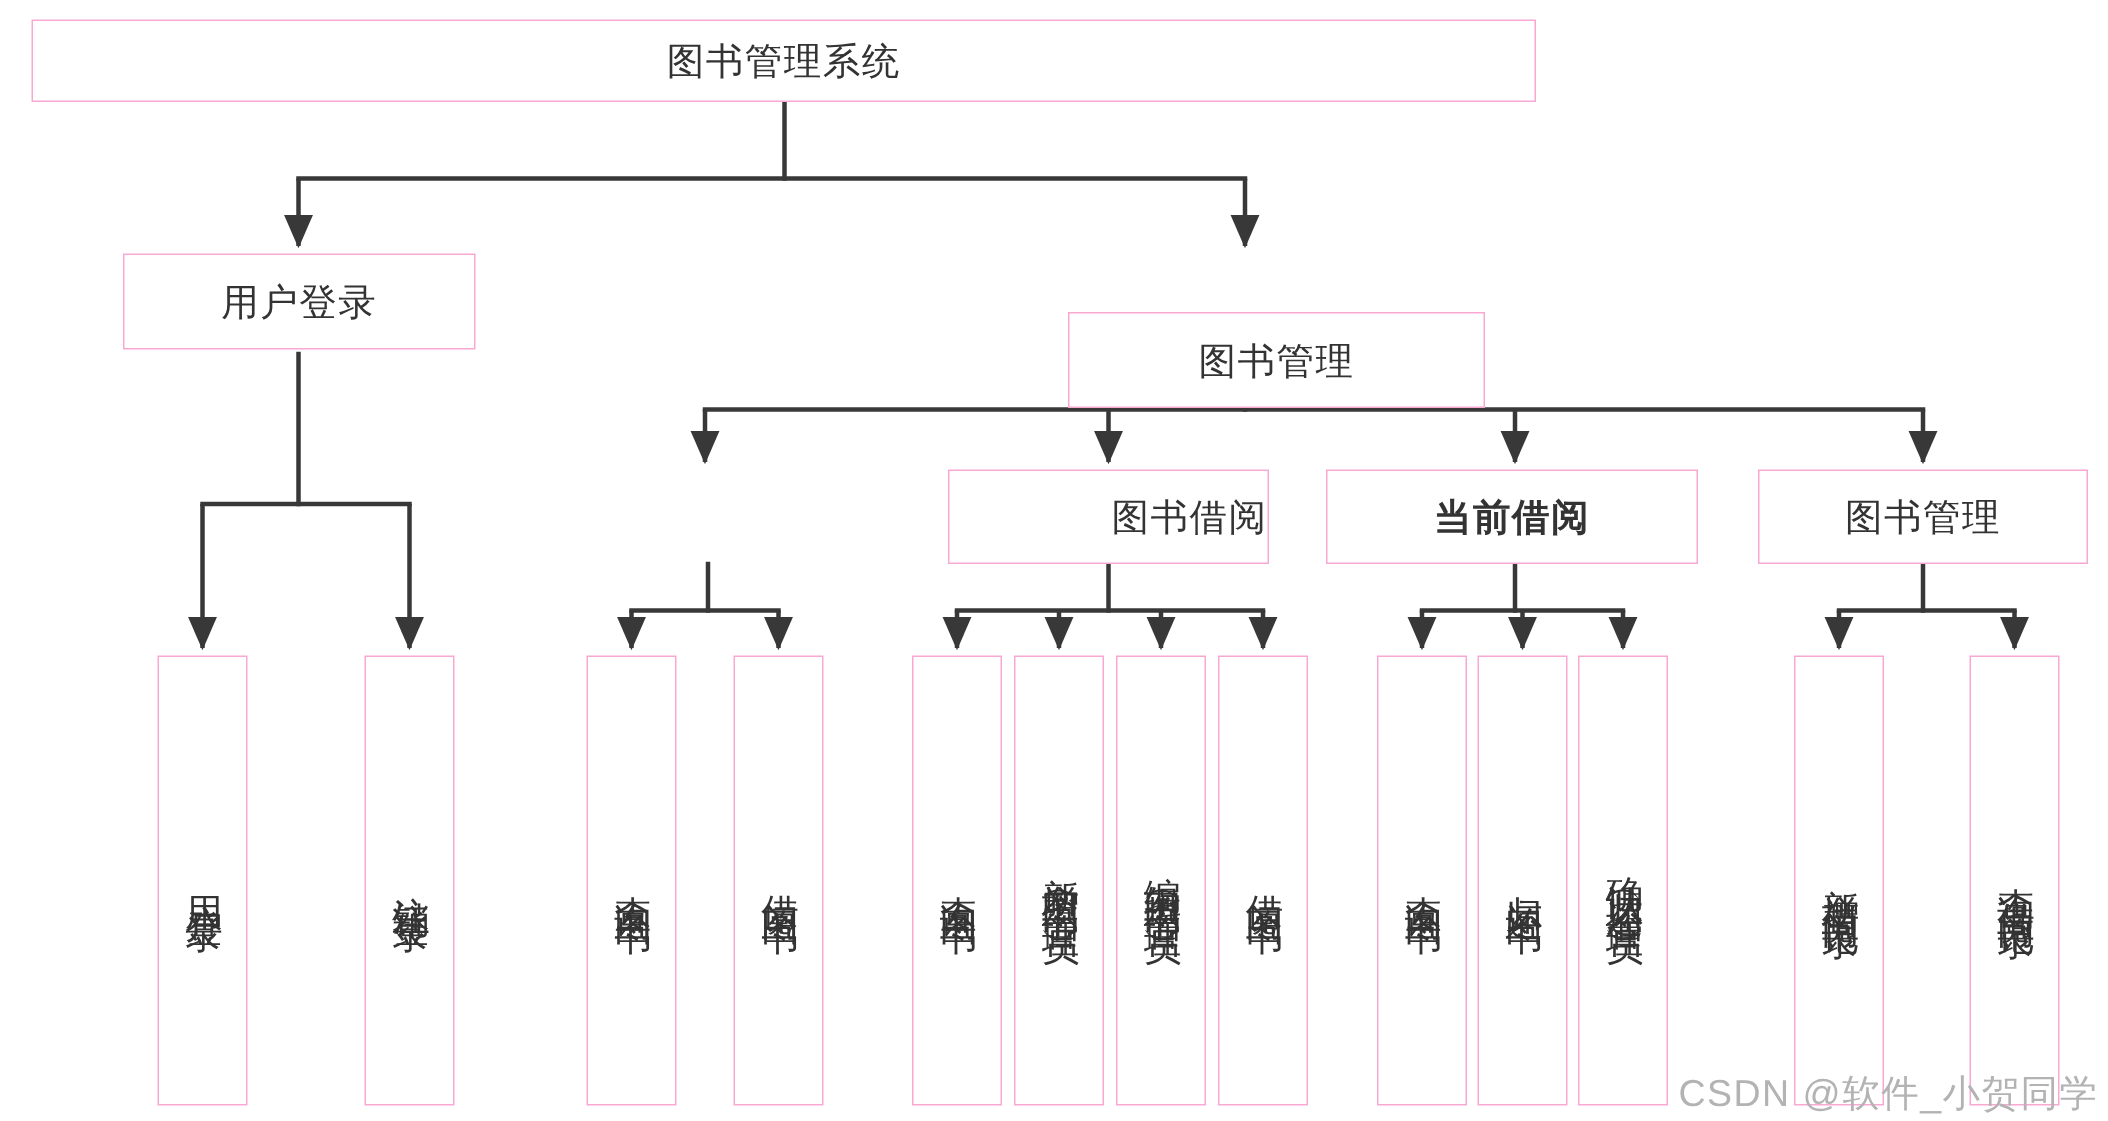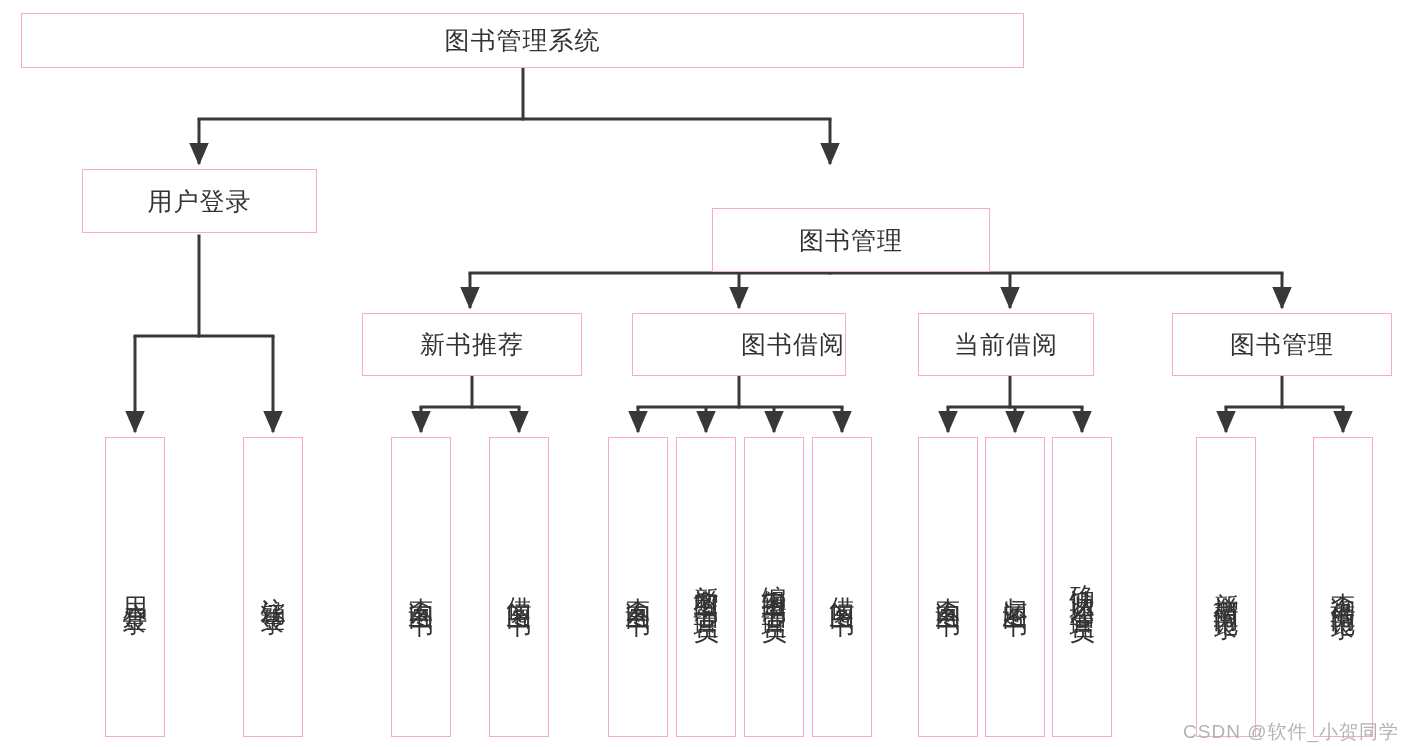--- a/index.html
+++ b/index.html
@@ -49,32 +49,32 @@
   .vtext {
     writing-mode: vertical-rl;
     text-orientation: mixed;
     letter-spacing: 5px;
     line-height: 1;
   }
   .watermark {
     position: absolute;
     right: 6px;
     bottom: 2px;
-    font-size: 19px;
+    font-size: 25px;
     color: #b3b3b3;
     letter-spacing: 1px;
     white-space: nowrap;
   }
   
   #n-root        { left: 21px;   top: 13px;  width: 1003px; height: 55px; }
   #n-user-login  { left: 82px;   top: 169px; width: 235px;  height: 64px; }
   #n-book-mgmt   { left: 712px;  top: 169px; width: 278px;  height: 64px; margin-top: 39px; }
   #n-recommend   { left: 362px;  top: 313px; width: 220px;  height: 63px; }
   #n-borrowing   { left: 632px;  top: 313px; width: 214px;  height: 63px; justify-content: flex-end; }
-  #n-current     { left: 918px;  top: 313px; width: 176px;  height: 63px; }
+  #n-current     { left: 884px;  top: 313px; width: 248px;  height: 63px; font-weight: bold; }
   #n-records     { left: 1172px; top: 313px; width: 220px;  height: 63px; }
   #l-user-login  { left: 105px; }
   #l-logout      { left: 243px; }
   #l-query-1     { left: 391px; }
   #l-borrow-1    { left: 489px; }
   #l-query-2     { left: 608px; }
   #l-add-book    { left: 676px; }
   #l-edit-book   { left: 744px; }
   #l-borrow-2    { left: 812px; }
   #l-query-3     { left: 918px; }
@@ -154,23 +154,20 @@
     <span>图书管理系统</span>
   </div>
 
   <div class="box" id="n-user-login">
     <span>用户登录</span>
   </div>
   <div class="box" id="n-book-mgmt">
     <span>图书管理</span>
   </div>
 
-  <div class="box" id="n-recommend">
-    <span>新书推荐</span>
-  </div>
   <div class="box" id="n-borrowing">
     <span>图书借阅</span>
   </div>
   <div class="box" id="n-current">
     <span>当前借阅</span>
   </div>
   <div class="box" id="n-records">
     <span>图书管理</span>
   </div>
 

